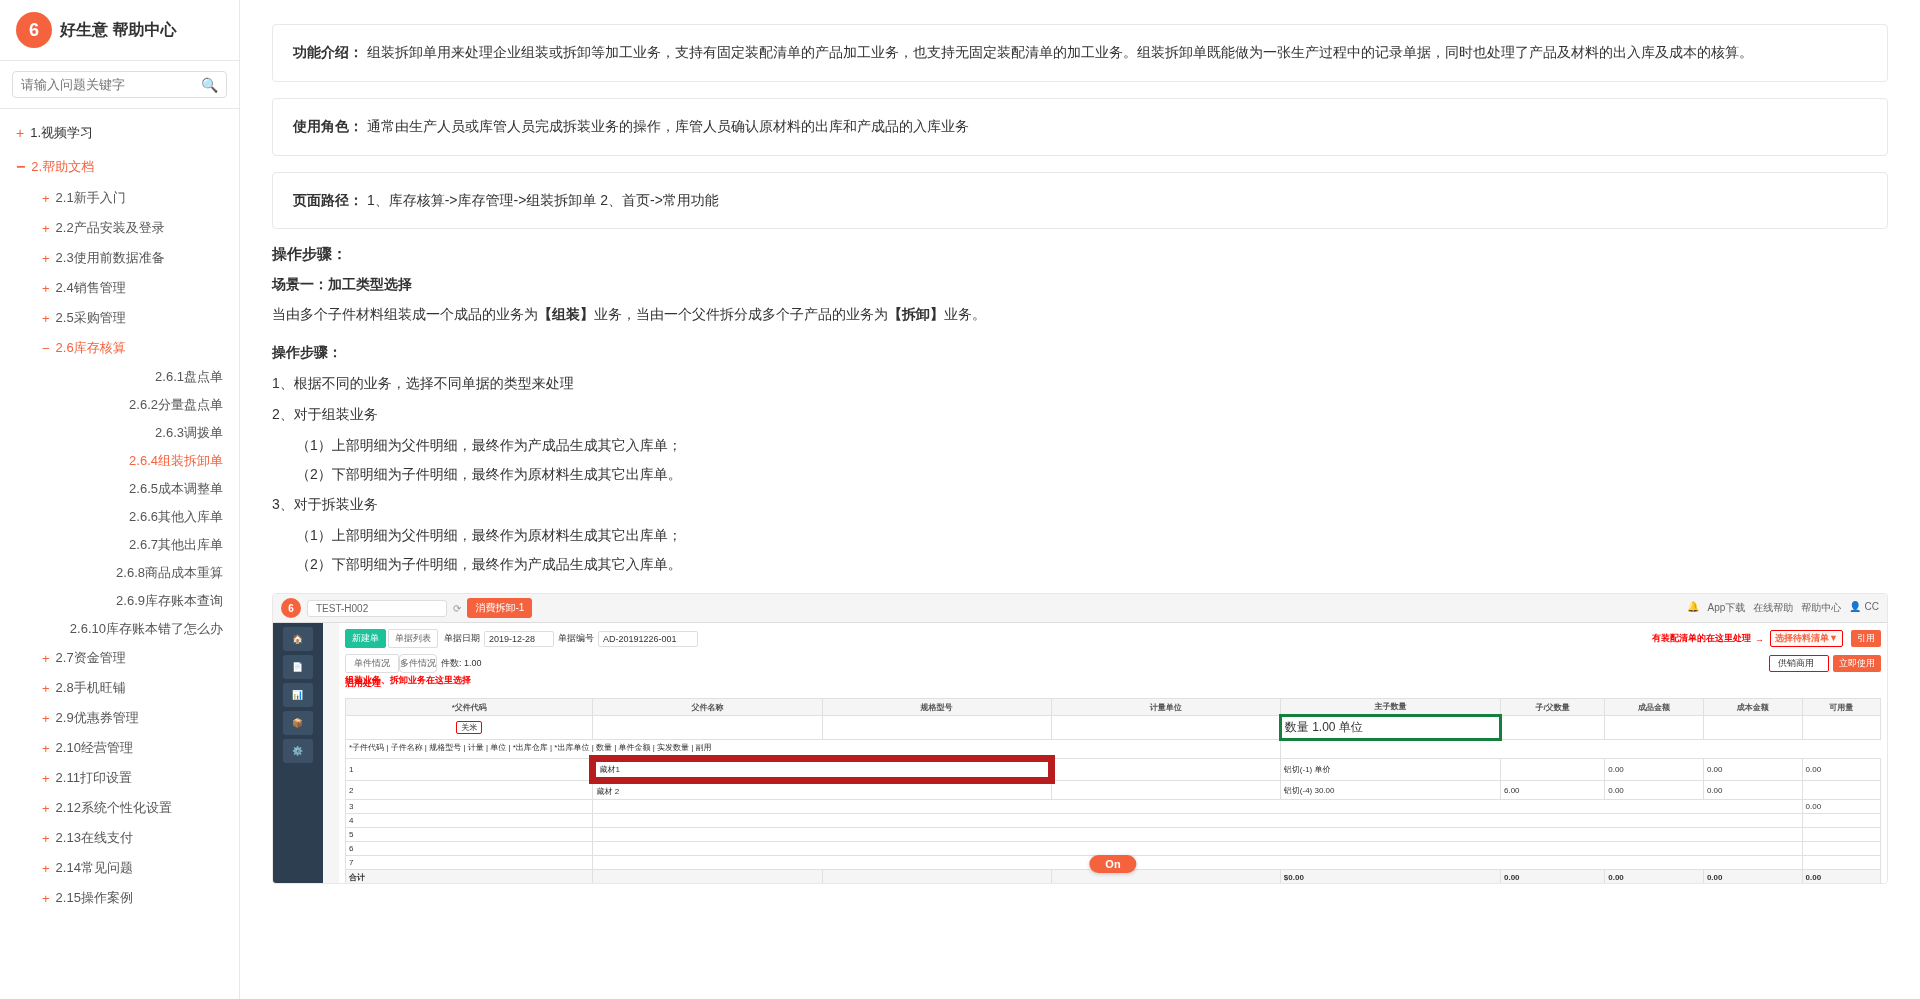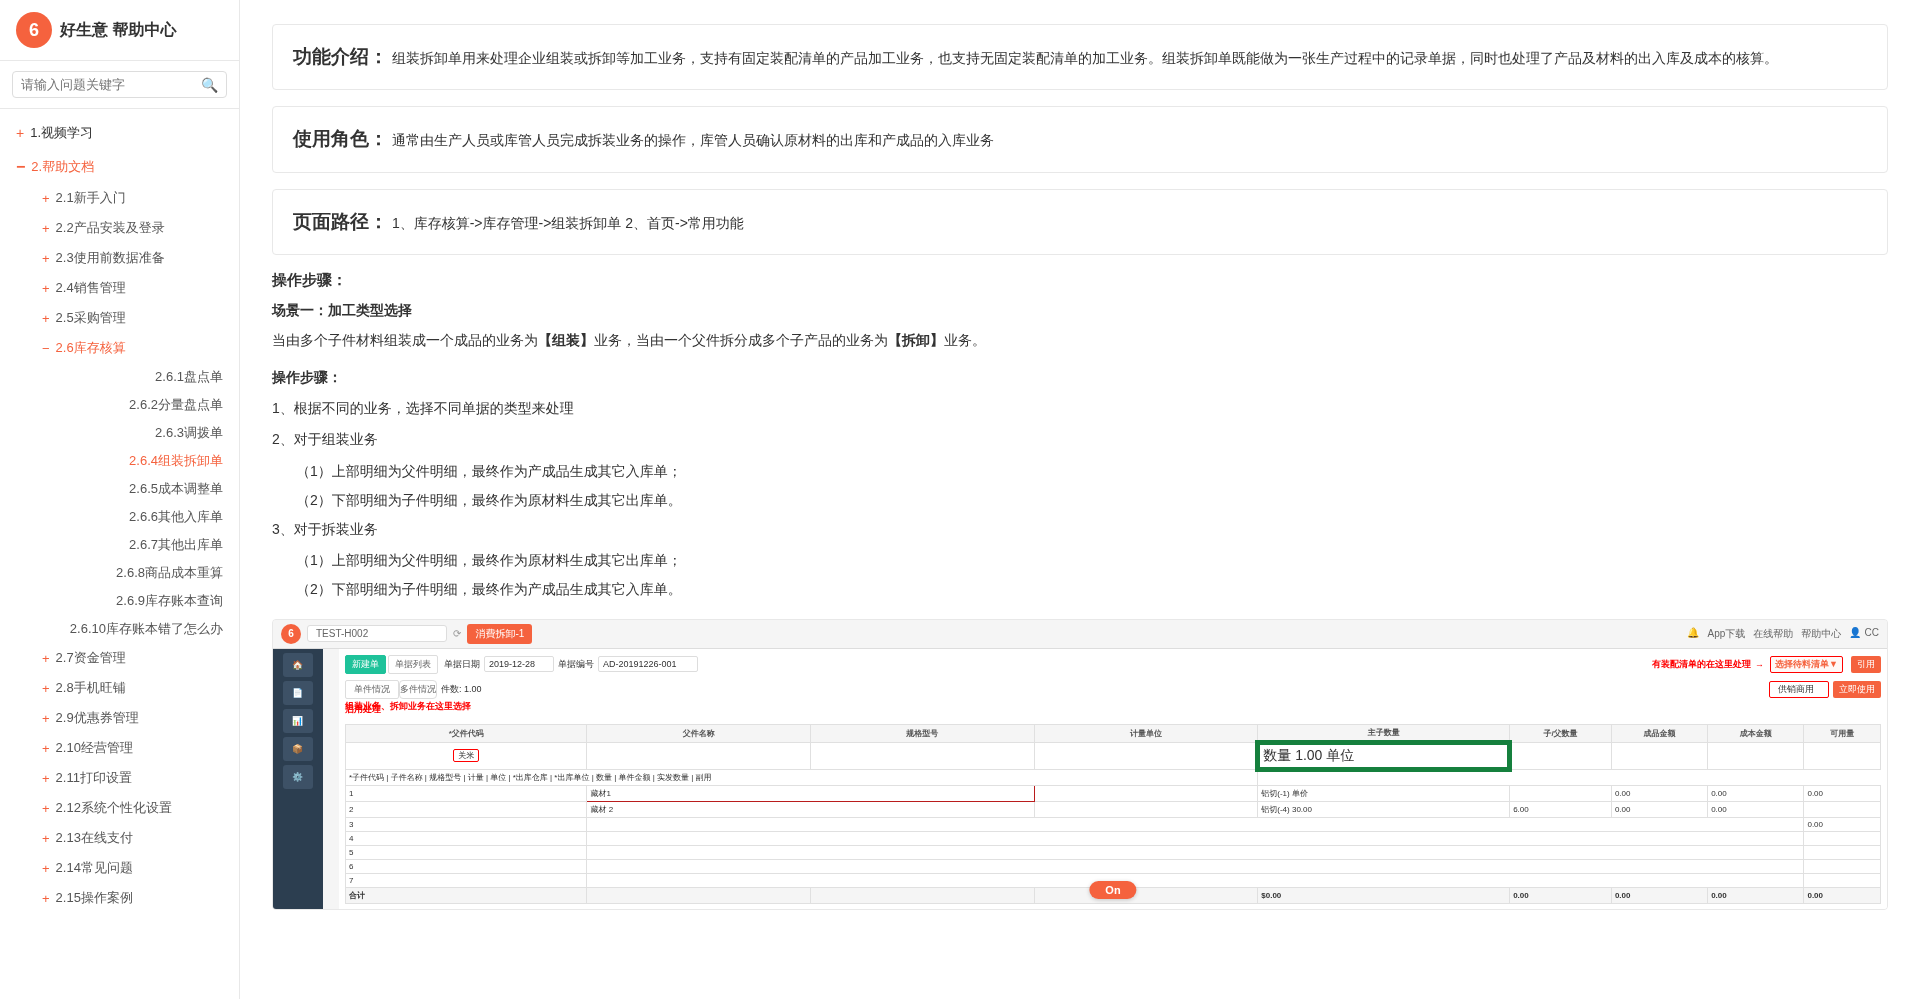--- a/index.html
+++ b/index.html
@@ -202,21 +202,21 @@
       border-radius: 4px;
       padding: 16px 20px;
       margin-bottom: 16px;
       font-size: 14px;
       line-height: 1.7;
       color: #333;
     }
 
     .section-title {
       font-weight: bold;
-      font-size: 19px;
+      font-size: 14px;
       color: #333;
       margin-bottom: 8px;
     }
 
     .content-text {
       font-size: 14px;
       line-height: 1.8;
       color: #333;
       margin-bottom: 12px;
     }
@@ -575,32 +575,32 @@
                   </tr>
                 </thead>
                 <tbody>
                   <tr>
                     <td style="border:1px solid #e0e0e0; padding:2px 3px; text-align:center;">
                       <div style="border:1.5px solid red; display:inline-block; padding:0 4px; border-radius:2px;">关米</div>
                     </td>
                     <td style="border:1px solid #e0e0e0; padding:2px 3px;"></td>
                     <td style="border:1px solid #e0e0e0; padding:2px 3px;"></td>
                     <td style="border:1px solid #e0e0e0; padding:2px 3px;"></td>
-                    <td style="border:5px solid #15803d; padding:2px 3px; white-space:nowrap; font-size:14px;">数量 1.00 单位</td>
+                    <td style="border:3px solid #15803d; padding:2px 3px; white-space:nowrap; font-size:12px;">数量 1.00 单位</td>
                     <td style="border:1px solid #e0e0e0; padding:2px 3px;"></td>
                     <td style="border:1px solid #e0e0e0; padding:2px 3px;"></td>
                     <td style="border:1px solid #e0e0e0; padding:2px 3px;"></td>
                     <td style="border:1px solid #e0e0e0; padding:2px 3px;"></td>
                   </tr>
                   <tr>
                     <td style="border:1px solid #e0e0e0; padding:2px 3px;" colspan="4">*子件代码 | 子件名称 | 规格型号 | 计量 | 单位 | *出库仓库 | *出库单位 | 数量 | 单件金额 | 实发数量 | 副用</td>
                   </tr>
                   <tr>
                     <td style="border:1px solid #e0e0e0; padding:2px 3px;">1</td>
-                    <td style="border:1px solid #b91c1c; padding:2px 3px;" colspan="2">藏材1</td>
+                    <td style="border:7px solid #b91c1c; padding:2px 3px;" colspan="2">藏材1</td>
                     <td style="border:1px solid #e0e0e0; padding:2px 3px;"></td>
                     <td style="border:1px solid #e0e0e0; padding:2px 3px;">铝切(-1) 单价</td>
                     <td style="border:1px solid #e0e0e0; padding:2px 3px;"></td>
                     <td style="border:1px solid #e0e0e0; padding:2px 3px;">0.00</td>
                     <td style="border:1px solid #e0e0e0; padding:2px 3px;">0.00</td>
                     <td style="border:1px solid #e0e0e0; padding:2px 3px;">0.00</td>
                   </tr>
                   <tr>
                     <td style="border:1px solid #e0e0e0; padding:2px 3px;">2</td>
                     <td style="border:1px solid #e0e0e0; padding:2px 3px;" colspan="2">藏材 2</td>

